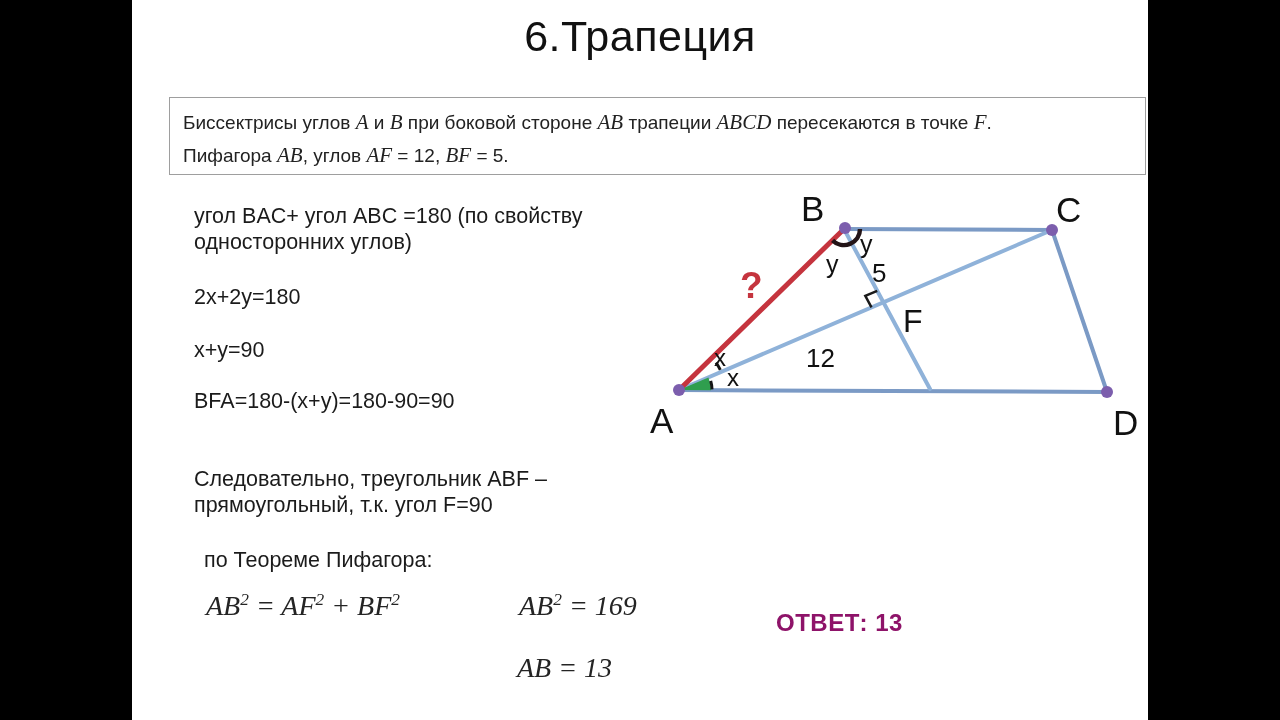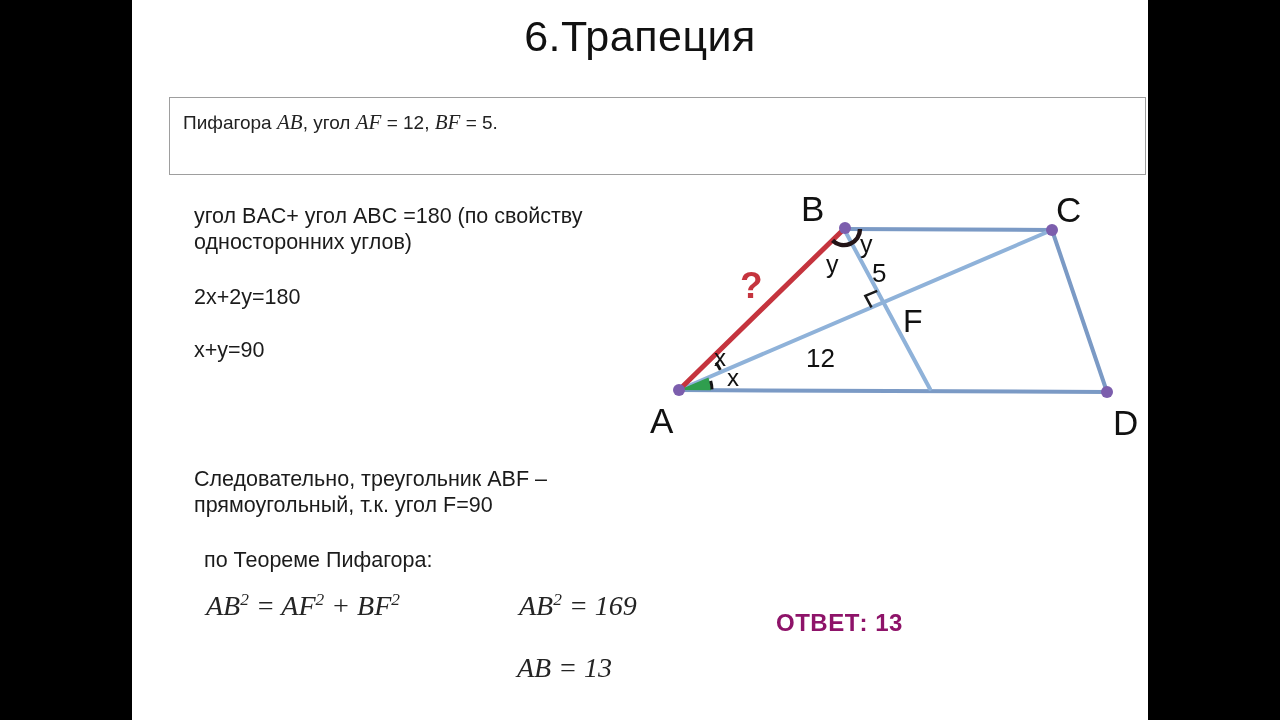--- a/index.html
+++ b/index.html
@@ -32,34 +32,36 @@
   svg.diagram{position:absolute;left:495px;top:183px;font-family:"Liberation Sans",sans-serif;}
 </style>
 </head>
 <body>
 
 <div class="slide">
 
   <div class="title">6.Трапеция</div>
 
   <div class="problem-box">
-    <div><span>Пифагора </span><span class="m">AB</span><span>, угол </span><span class="m">AF</span><span> = 12, </span><span class="m">BF</span><span> = 5.</span></div>
+    <div><span>Биссектрисы углов </span><span class="m">A</span><span> и </span><span class="m">B</span><span> при боковой стороне </span><span class="m">AB</span><span> трапеции </span><span class="m">ABCD</span><span> пересекаются в точке </span><span class="m">F</span><span>.</span></div>
+    <div><span>Пифагора </span><span class="m">AB</span><span>, углов </span><span class="m">AF</span><span> = 12, </span><span class="m">BF</span><span> = 5.</span></div>
   </div>
 
   <div class="step" id="s1">
     <div>угол BAC+ угол ABC =180 (по свойству</div>
     <div>односторонних углов)</div>
   </div>
   <div class="step" id="s2">
     <div>2x+2y=180</div>
   </div>
   <div class="step" id="s3">
     <div>x+y=90</div>
   </div>
   <div class="step" id="s4">
+    <div>BFA=180-(x+y)=180-90=90</div>
   </div>
   <div class="step" id="s5">
     <div>Следовательно, треугольник ABF –</div>
     <div>прямоугольный, т.к. угол F=90</div>
   </div>
   <div class="step" id="s6">
     <div>по Теореме Пифагора:</div>
   </div>
 
   <div class="formula" id="f1"><span>AB</span><span class="sup">2</span><span> = </span><span>AF</span><span class="sup">2</span><span> + </span><span>BF</span><span class="sup">2</span></div>

